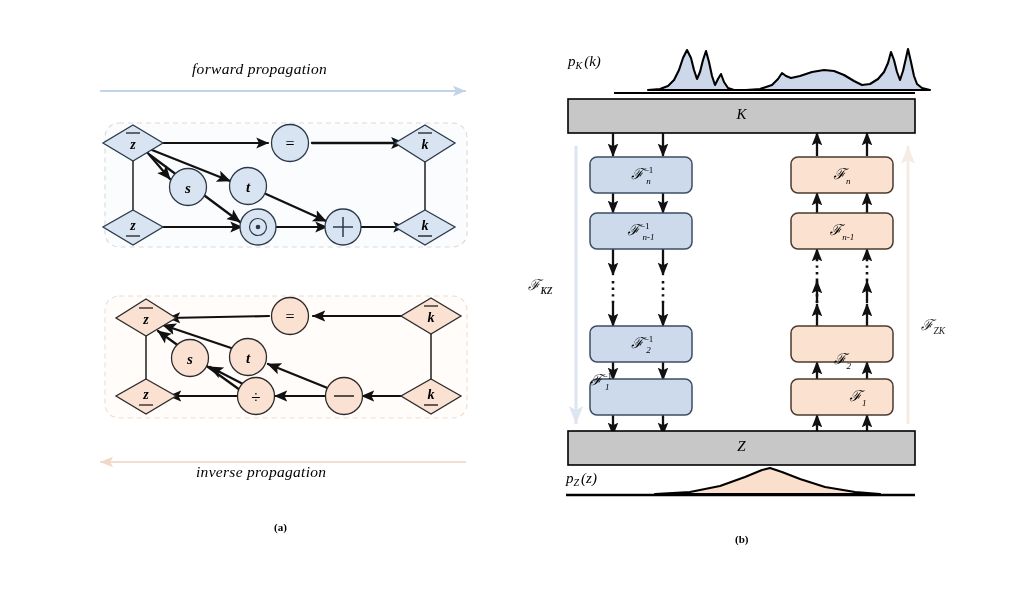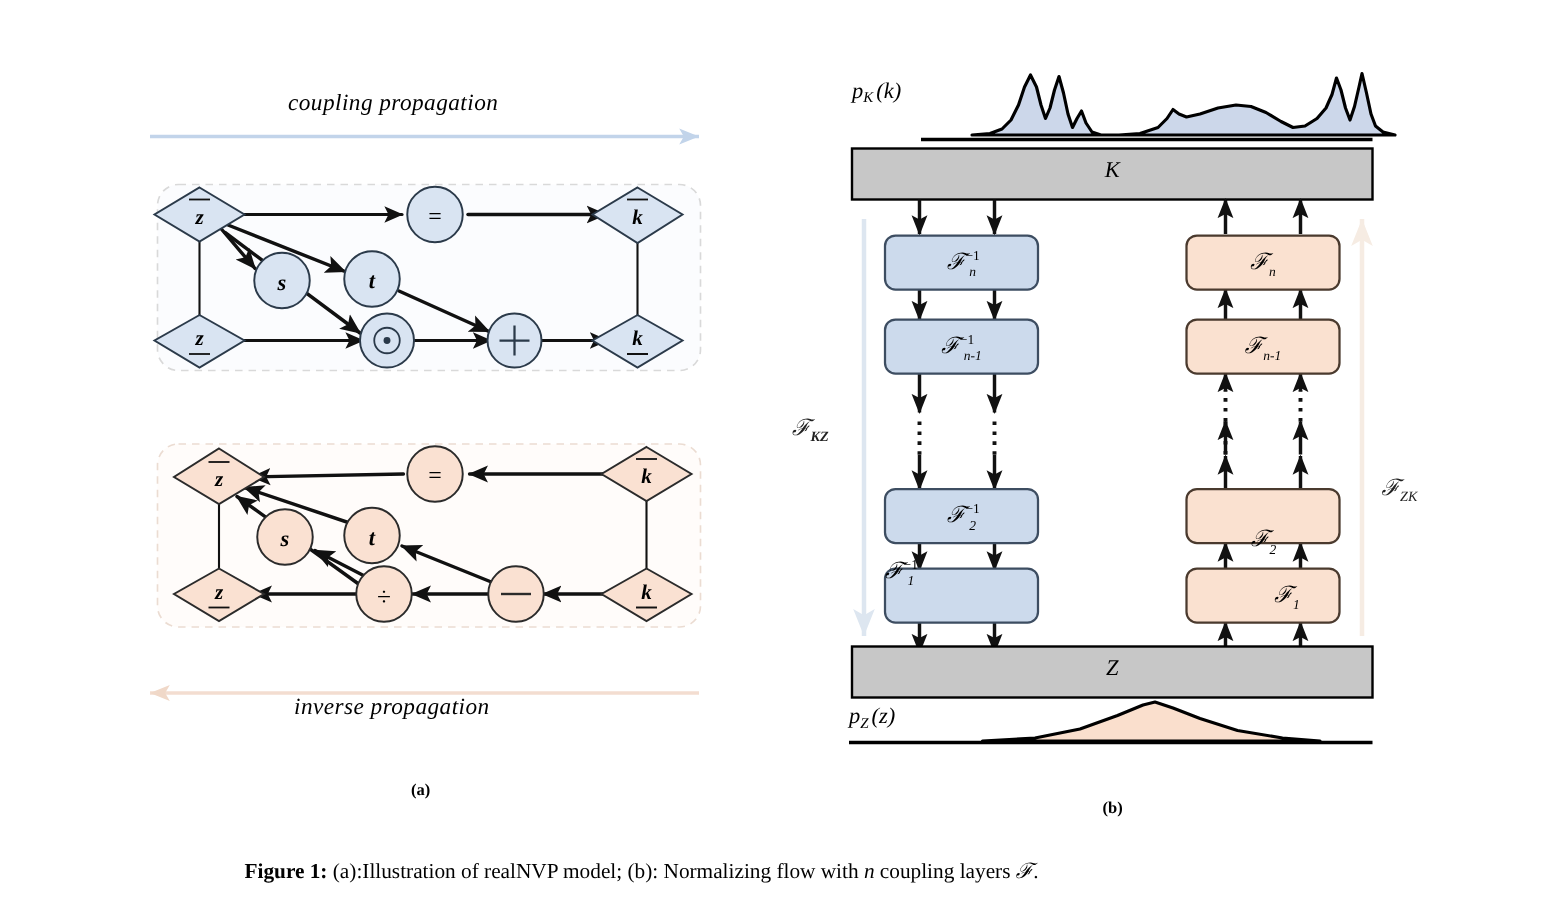--- a/index.html
+++ b/index.html
@@ -326,21 +326,21 @@
       </g>
 
       <g>
         <path d="M655,494 L690,492 L720,486 L745,477 L762,470 L770,468
                  L782,472 L800,479 L825,487 L855,492 L880,494 Z" fill="#fadfcd" stroke="#000000" stroke-width="2.1" stroke-linejoin="round"></path>
         <line x1="566" y1="495" x2="915" y2="495" stroke="#000" stroke-width="2.4"></line>
       </g>
     </g>
   </svg>
 
-  <div class="abs prop-label" style="left:192px; top:60px;">coupling propagation</div>
+  <div class="abs prop-label" style="left:192px; top:60px;">forward propagation</div>
 
   <div class="abs prop-label" style="left:196px; top:463px;">inverse propagation</div>
 
   <div class="abs sub-label" style="left:274px; top:521px;">(a)</div>
 
   <div class="abs sub-label" style="left:735px; top:533px;">(b)</div>
 
   <div class="abs blocklab" style="left:568px; top:106px; width:347px; text-align:center;">K</div>
 
   <div class="abs blocklab" style="left:568px; top:438px; width:347px; text-align:center;">Z</div>
@@ -368,17 +368,14 @@
       <div class="abs" style="left: 590px; top: 369px; width: 102px; text-align: left; font-size: 15px;"><span class="cal">ℱ</span><span style="font-size: 9px; vertical-align: 6px;">−1</span><span style="font-size: 9px; font-style: italic; vertical-align: -5px; margin-left: -7px;">1</span></div>
     </div>
 
   <div id="right-layer-labels">
       <div class="abs" style="left: 791px; top: 163px; width: 102px; text-align: center; font-size: 15px;"><span class="cal">ℱ</span><span style="font-size: 9px; font-style: italic; vertical-align: -5px; margin-left: 0px;">n</span></div>
       <div class="abs" style="left: 791px; top: 219px; width: 102px; text-align: center; font-size: 15px;"><span class="cal">ℱ</span><span style="font-size: 9px; font-style: italic; vertical-align: -5px; margin-left: 0px;">n-1</span></div>
       <div class="abs" style="left: 791px; top: 348px; width: 102px; text-align: left; font-size: 15px; padding-left: 43px;"><span class="cal">ℱ</span><span style="font-size: 9px; font-style: italic; vertical-align: -5px; margin-left: 0px;">2</span></div>
       <div class="abs" style="left: 791px; top: 385px; width: 102px; text-align: center; font-size: 15px; padding-left: 16px;"><span class="cal">ℱ</span><span style="font-size: 9px; font-style: italic; vertical-align: -5px; margin-left: 0px;">1</span></div>
     </div>
 
-  <div class="abs caption" style="left:163px; top:570px;">
-    <b>Figure 1:</b><span> (a):Illustration of realNVP model; (b):  Normalizing flow with </span><i>n</i><span> coupling layers </span><span class="cal">ℱ</span><span>.</span>
-  </div>
 
 </div>
 
 </body></html>

